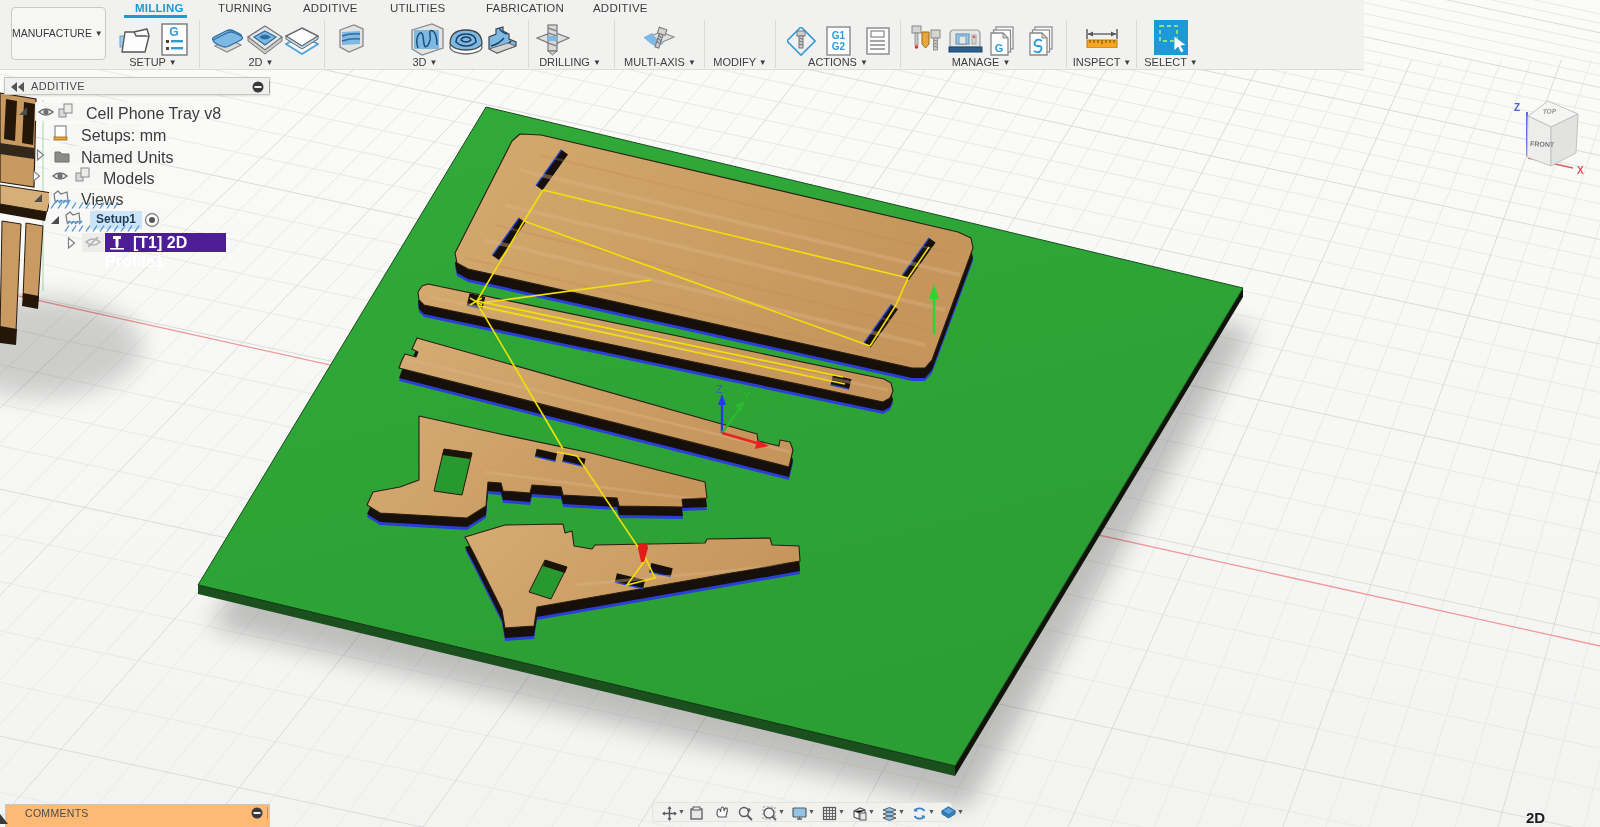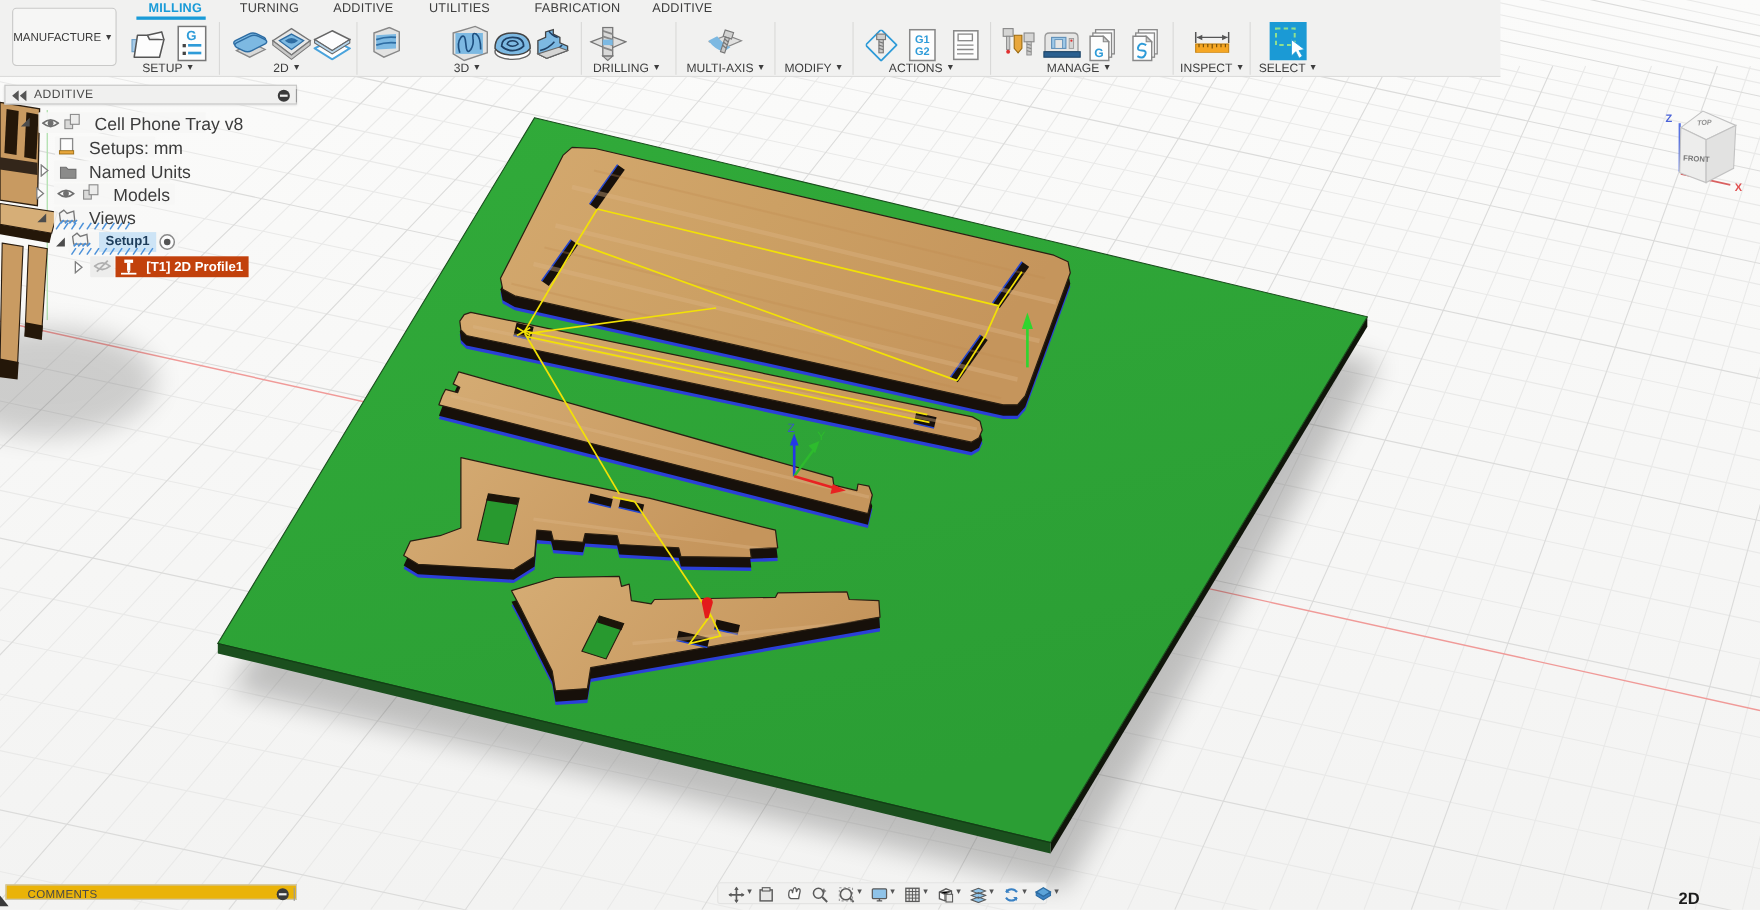--- a/index.html
+++ b/index.html
@@ -11,22 +11,22 @@
 .glabel{position:absolute;top:56px;font-size:11px;color:#3d3d3d;white-space:nowrap;transform:translateX(-50%)}
 .gsep{position:absolute;top:20px;width:1px;height:48px;background:#d9d9d8}
 .ticon{position:absolute}
 .dd{font-size:8px;color:#3d3d3d;vertical-align:1px}
 #bheader{position:absolute;left:4px;top:77px;width:266px;height:18px;background:#f0f0ef;border:1px solid #c6c6c5;box-shadow:0 1px 2px rgba(0,0,0,0.12)}
 #bheader .t{position:absolute;left:26px;top:2px;font-size:11px;color:#4a4a4a;letter-spacing:0.4px}
 .brow{position:absolute;background:rgba(246,246,245,0.93);height:19px;border-radius:1px}
 .btxt{position:absolute;font-size:16px;color:#3c3c3c;white-space:nowrap}
 .tri-f{position:absolute;width:0;height:0;border-left:8px solid transparent;border-bottom:8px solid #4c4c4c}
 #setup1chip{position:absolute;left:90px;top:211px;width:52px;height:18px;background:#cde4f6;font-size:12px;font-weight:bold;color:#1d3c5a;text-align:center;line-height:17px}
-#selbar{position:absolute;left:105px;top:233px;width:121px;height:19px;background:#c2410c;color:#fff;font-size:12px;font-weight:bold;line-height:19px}
-#comments{position:absolute;left:5px;top:804px;width:265px;height:14px;background:#eab308;border:1px solid #c8c8c7;font-size:10.5px;color:#4a4a4a;letter-spacing:0.3px}
+#selbar{position:absolute;left:105px;top:233px;width:121px;height:19px;background:#4c1d95;color:#fff;font-size:16px;font-weight:bold;line-height:19px}
+#comments{position:absolute;left:5px;top:804px;width:265px;height:24px;background:#fdba74;border:1px solid #c8c8c7;font-size:10.5px;color:#4a4a4a;letter-spacing:0.3px}
 #navbar{position:absolute;left:652px;top:802px;width:300px;height:20px;background:#f1f1f0;border-radius:3px;border:1px solid #e3e3e2}
 #oplabel{position:absolute;left:1526px;top:809px;font-size:15px;font-weight:bold;color:#1c1c1c}
 </style></head><body>
 <svg id="scene" width="1600" height="827" viewBox="0 0 1600 827">
 <defs>
 <linearGradient id="bgv" x1="0" y1="0" x2="0" y2="1">
  <stop offset="0" stop-color="#fbfbfa"></stop>
         <stop offset="1" stop-color="#f3f3f2"></stop>
 </linearGradient>
 <linearGradient id="wood" x1="0" y1="0" x2="1" y2="0.35">

